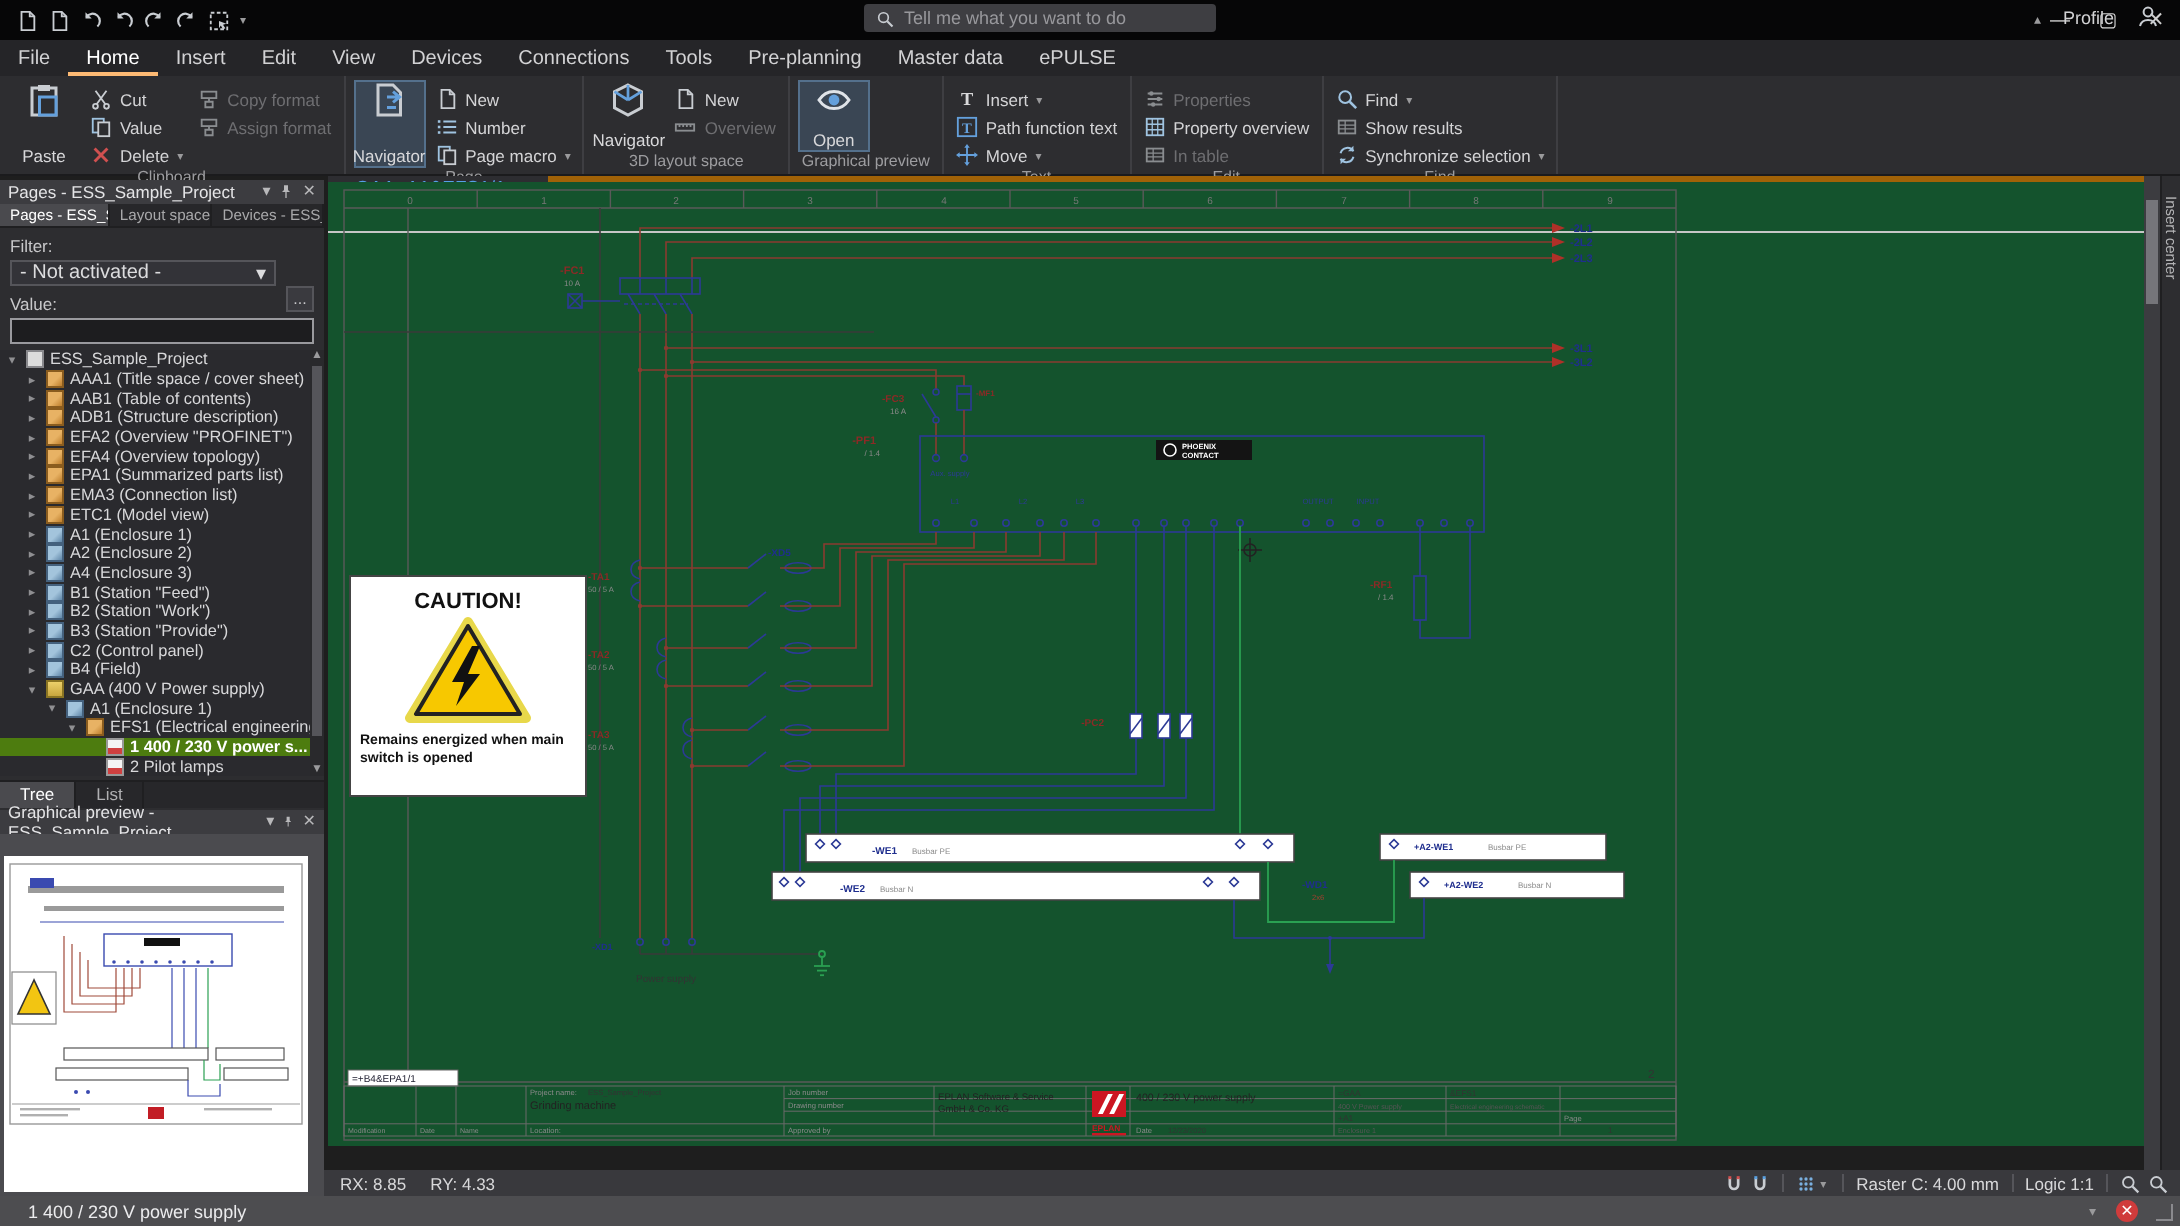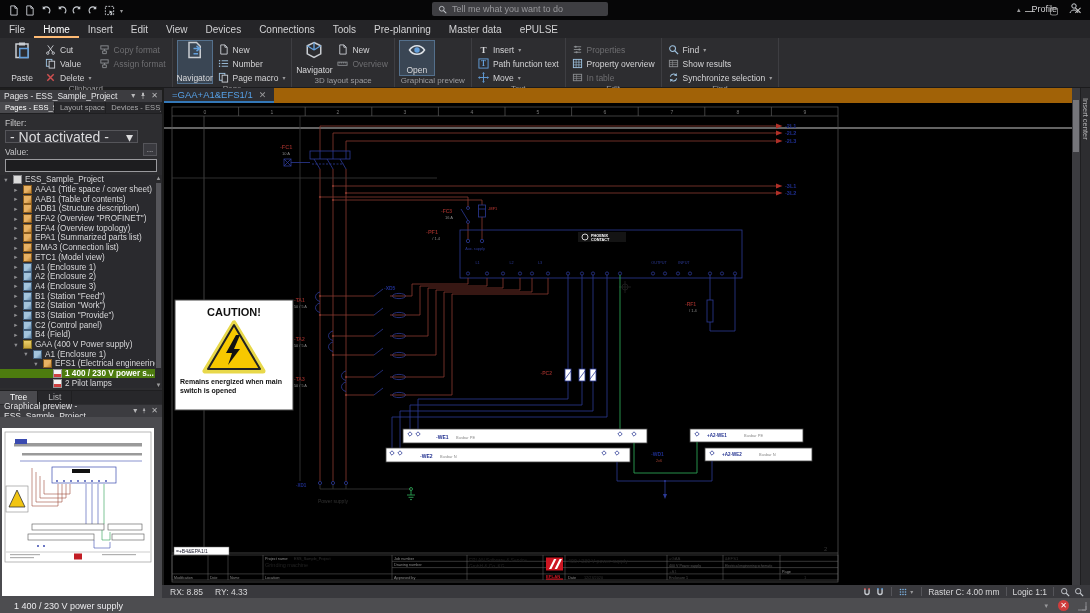--- a/index.html
+++ b/index.html
@@ -38,21 +38,21 @@
 
 .panel{position:absolute;background:#2d2d30}
 .phead{height:12px;background:#3c3c40;display:flex;align-items:center;font-size:8.5px;color:#e4e4e6;padding:0 4px;gap:4px}
 .phead .sp{flex:1}
 .phead .hic{color:#b8b8ba;font-size:8px;line-height:1}
 .phead svg{width:8px;height:8px}
 .ptabs{height:12px;display:flex;background:#27272a;border-bottom:1px solid #1f1f21}
 .ptab{font-size:7.6px;color:#a8a8aa;padding:1px 5px;border-right:1px solid #1f1f21;white-space:nowrap;overflow:hidden}
 .ptab.active{background:#4a4a4e;color:#fff}
 .flabel{font-size:8.5px;color:#c8c8ca;padding:4px 5px 2px}
-.combo{margin:0 5px;height:13px;background:#333338;border:1px solid #55555a;display:flex;align-items:center;font-size:14px;color:#dcdcde;padding:0 4px}
+.combo{margin:0 5px;height:13px;background:#333338;border:1px solid #55555a;display:flex;align-items:center;font-size:10px;color:#dcdcde;padding:0 4px}
 .combo .sp{flex:1}
 .morebtn{position:absolute;right:5px;width:14px;height:13px;background:#3a3a3f;border:1px solid #55555a;color:#c8c8ca;font-size:8px;display:flex;align-items:center;justify-content:center}
 .vinput{margin:0 5px;height:13px;background:#1d1d1f;border:1px solid #9a9a9e}
 .tree{position:absolute;left:0;right:0;background:#2a2a2e;overflow:hidden}
 .tr{height:9.7px;display:flex;align-items:center;gap:3px;font-size:8.2px;color:#d8d8da;white-space:nowrap;overflow:hidden}
 .tr.sel{background:#4d7c0f;color:#fff;font-weight:bold}
 .ar{width:8px;flex:none;color:#8f8f92;font-size:6.5px;text-align:center}
 .ti{width:9px;height:9px;flex:none;border:1px solid #555}
 .ti.proj{background:#dcdcdc;border-color:#88888c}
 .ti.orange{background:linear-gradient(135deg,#e8b264 0 55%,#bd7e2c);border-color:#8a5c1e}
@@ -65,21 +65,21 @@
 .tsb .aup,.tsb .adn{position:absolute;left:0;width:7px;font-size:6px;color:#9a9a9c;text-align:center}
 .ttabs{position:absolute;left:0;right:0;height:14px;display:flex;background:#27272a;border-top:1px solid #1f1f21}
 .ttab{font-size:8.5px;color:#b0b0b2;padding:1px 10px;border-right:1px solid #1f1f21}
 .ttab.active{background:#4a4a4e;color:#fff}
 .pvbody{position:absolute;left:0;right:0;top:12px;bottom:0;background:#4b4b4f}
 .thumb{position:absolute;left:2px;top:11px;width:152px;height:168px;background:#fff}
 
 .tabbar{position:absolute;left:164px;top:88px;width:908px;height:15px;background:#a16207;display:flex}
 .etab{display:flex;align-items:center;gap:6px;padding:0 8px;font-size:9.5px;color:#56a0e6;background:#2d2d31;border-bottom:2px solid #3478b8}
 .etab .x{color:#9a9a9c;font-size:9px}
-.canvas{position:absolute;left:164px;top:103px;width:924px;height:482px;background:#000000}
+.canvas{position:absolute;left:164px;top:91px;width:924px;height:482px;background:#14532d}
 .vscroll{position:absolute;left:1072px;top:88px;width:8px;height:497px;background:#3c3c40}
 .vscroll .th{position:absolute;left:1px;top:12px;width:6px;height:52px;background:#75757a}
 .rstrip{position:absolute;left:1080px;top:88px;width:10px;height:510px;background:#2d2d30;border-left:1px solid #1f1f21}
 .rstrip span{writing-mode:vertical-rl;font-size:7.5px;color:#b4b4b6;display:block;margin:10px auto 0}
 
 .statusbar{position:absolute;left:162px;top:585px;width:928px;height:13px;background:#39393d;display:flex;align-items:center;font-size:8.5px;color:#d8d8da}
 .statusbar .sep{width:1px;height:9px;background:#55555a;margin:0 6px}
 .statusbar svg{width:10px;height:10px}
 .bottombar{position:absolute;left:0;top:598px;width:1090px;height:15px;background:#4d4d50;display:flex;align-items:center;font-size:9px;color:#ececee}
 .badge{width:11px;height:11px;border-radius:50%;background:#d03c3c;color:#fff;font-size:8px;line-height:11px;text-align:center}

